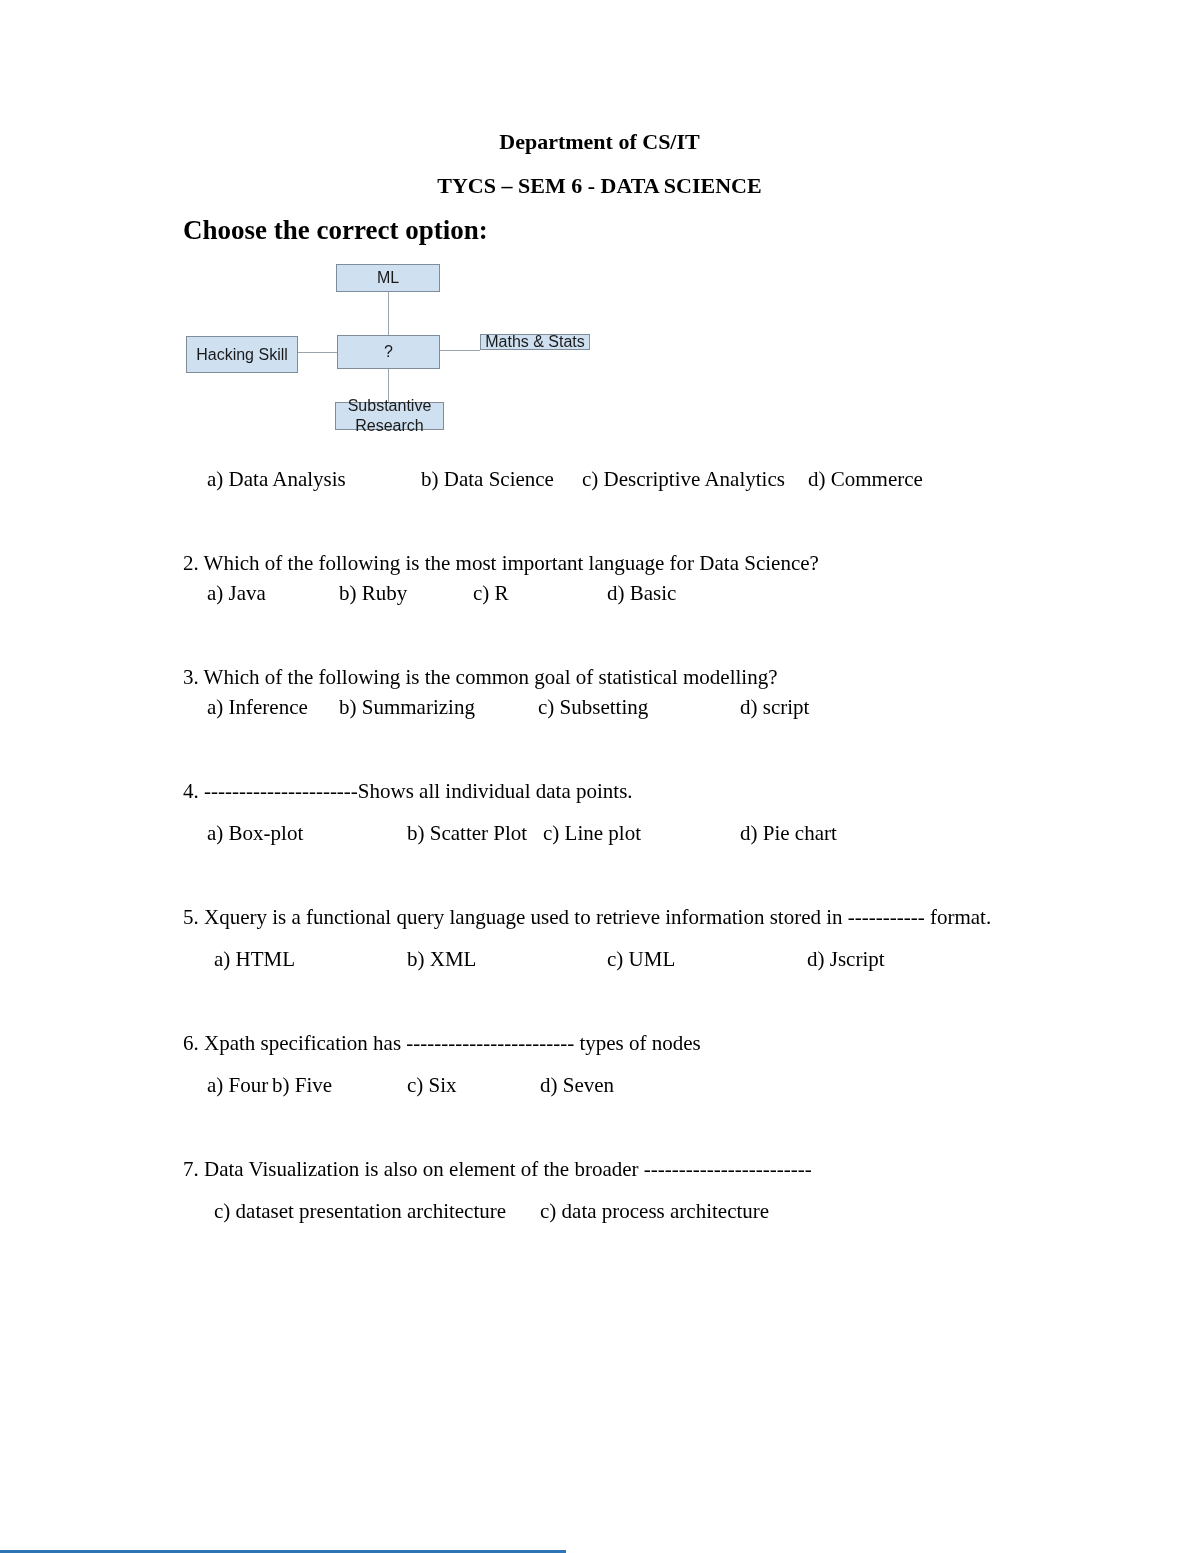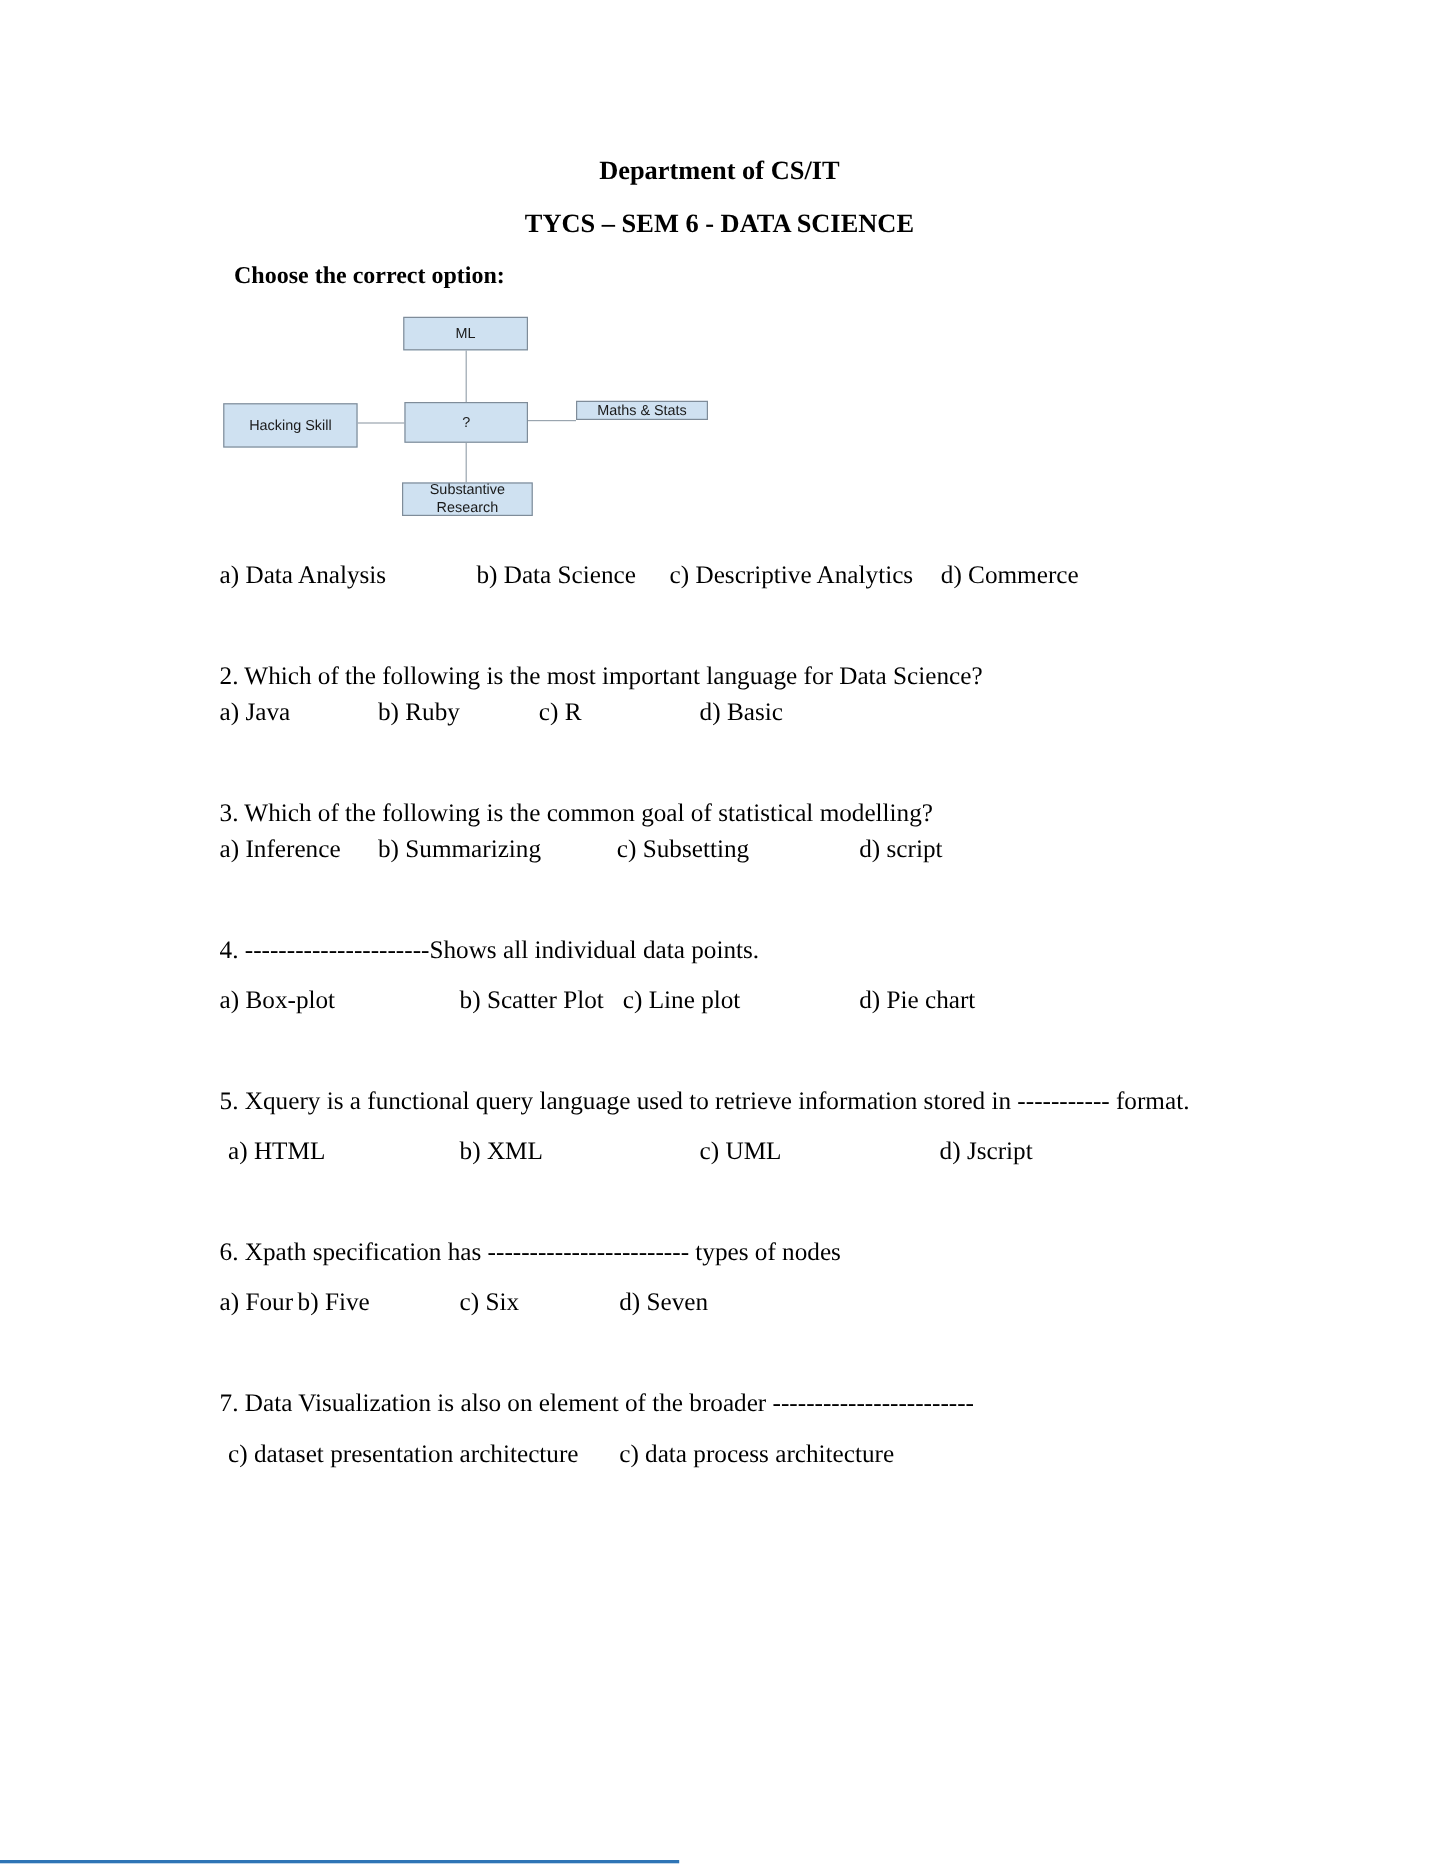--- a/index.html
+++ b/index.html
@@ -21,57 +21,58 @@
   }
   .title {
     font-weight: bold;
     font-size: 22px;
     line-height: 28px;
     text-align: center;
     margin: 0 0 16px 0;
   }
   .instruction {
     font-weight: bold;
-    font-size: 20px;
+    font-size: 27px;
     line-height: 28px;
-    margin: 8px 0 13px 12px;
+    margin: 8px 0 13px 0;
   }
   .question { margin-bottom: 55px; }
   .qtext {
     font-size: 21px;
     line-height: 29px;
     margin: 0;
   }
   .options {
     position: relative;
     height: 30px;
     font-size: 21px;
     line-height: 30px;
   }
   .options.gap { margin-top: 12px; }
   .opt {
     position: absolute;
     top: 0;
     white-space: nowrap;
+    margin-left: 24px;
   }
   
   .diagram {
     position: relative;
     height: 188px;
     margin: 18px 0 14px 0;
   }
   .dbox {
     position: absolute;
     background: var(--box_fill, #cfe1f1);
     border: 1px solid var(--box_border, #7f8c99);
     display: flex;
     align-items: center;
     justify-content: center;
     font-family: "Liberation Sans", sans-serif;
-    font-size: 12px;
+    font-size: 16px;
     color: #1a1a1a;
     text-align: center;
     line-height: 1.25;
   }
   .dline {
     position: absolute;
     background: var(--line_color, #9aa5af);
   }
   .dline.v { width: 1px; }
   .dline.h { height: 1px; }

